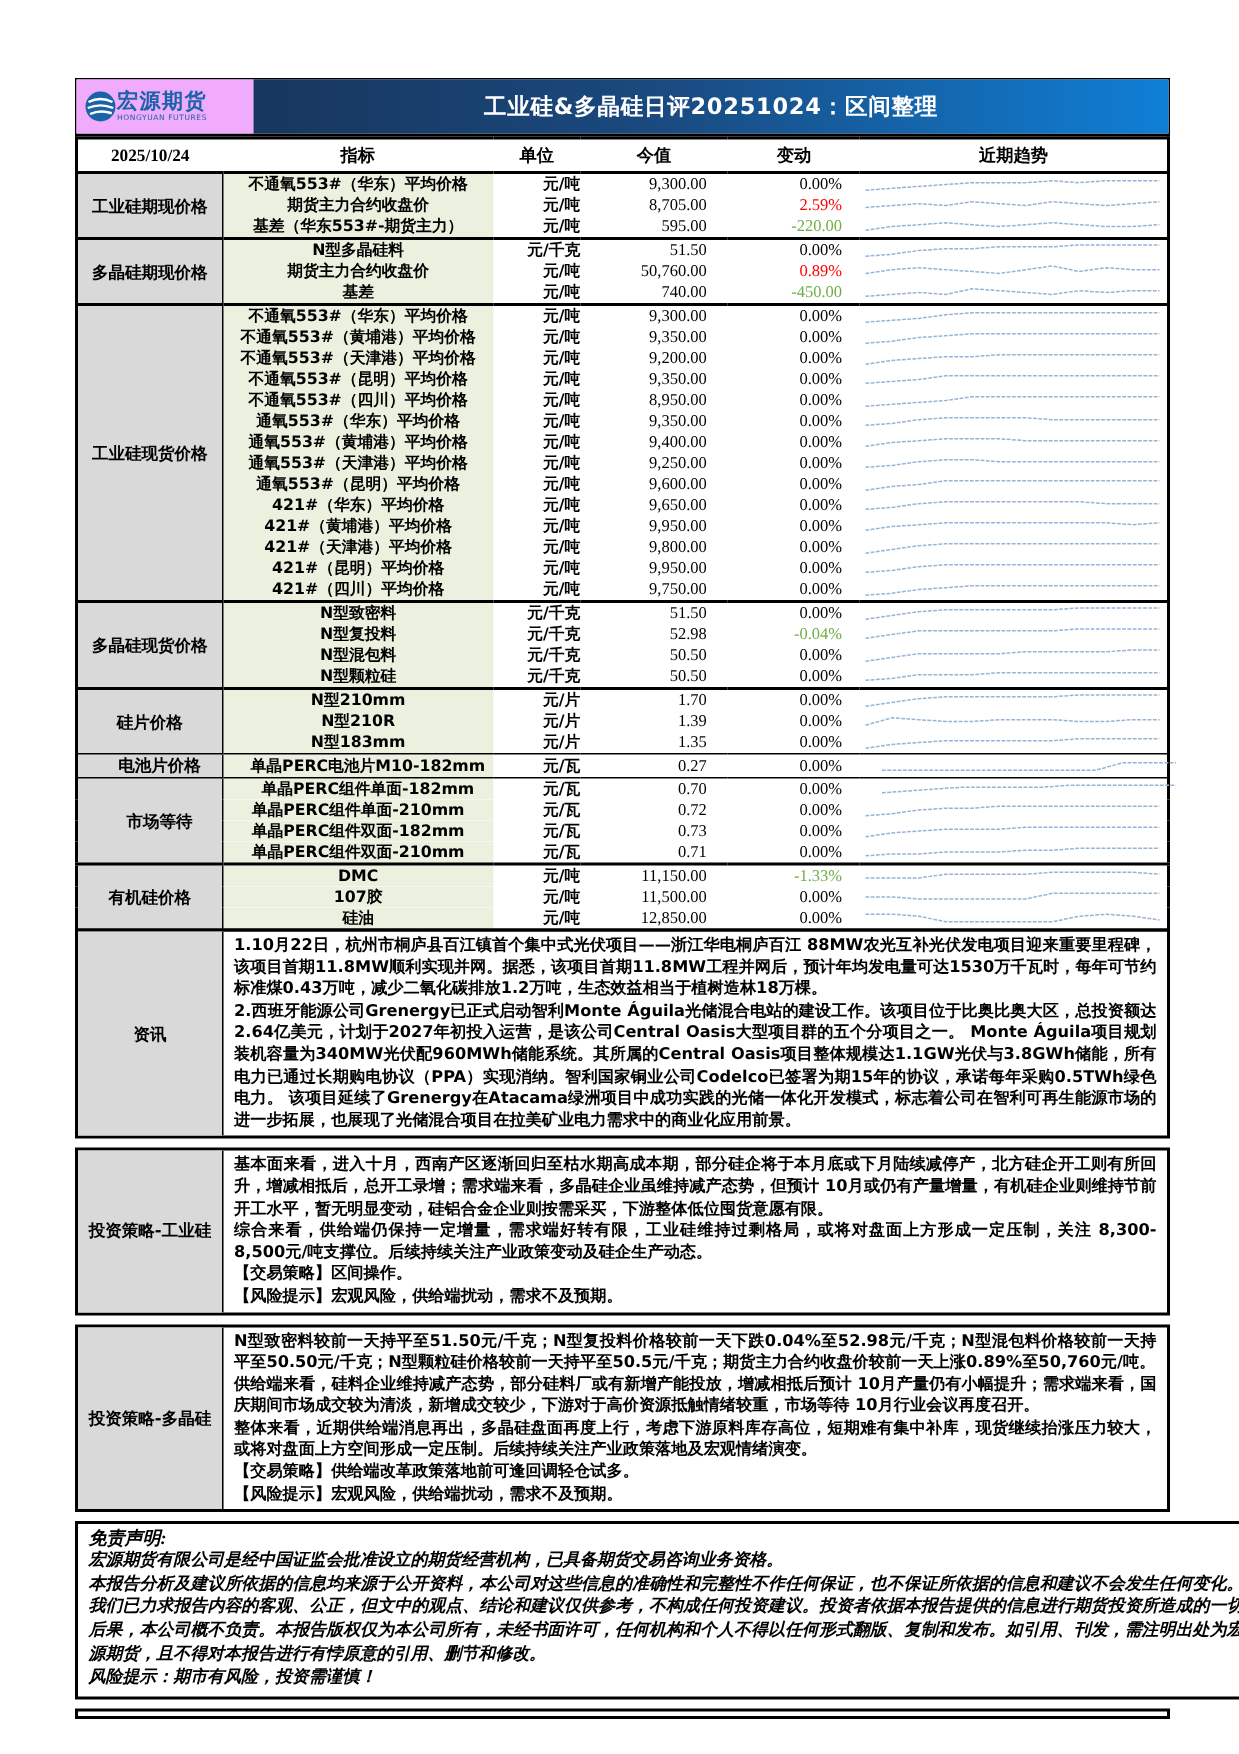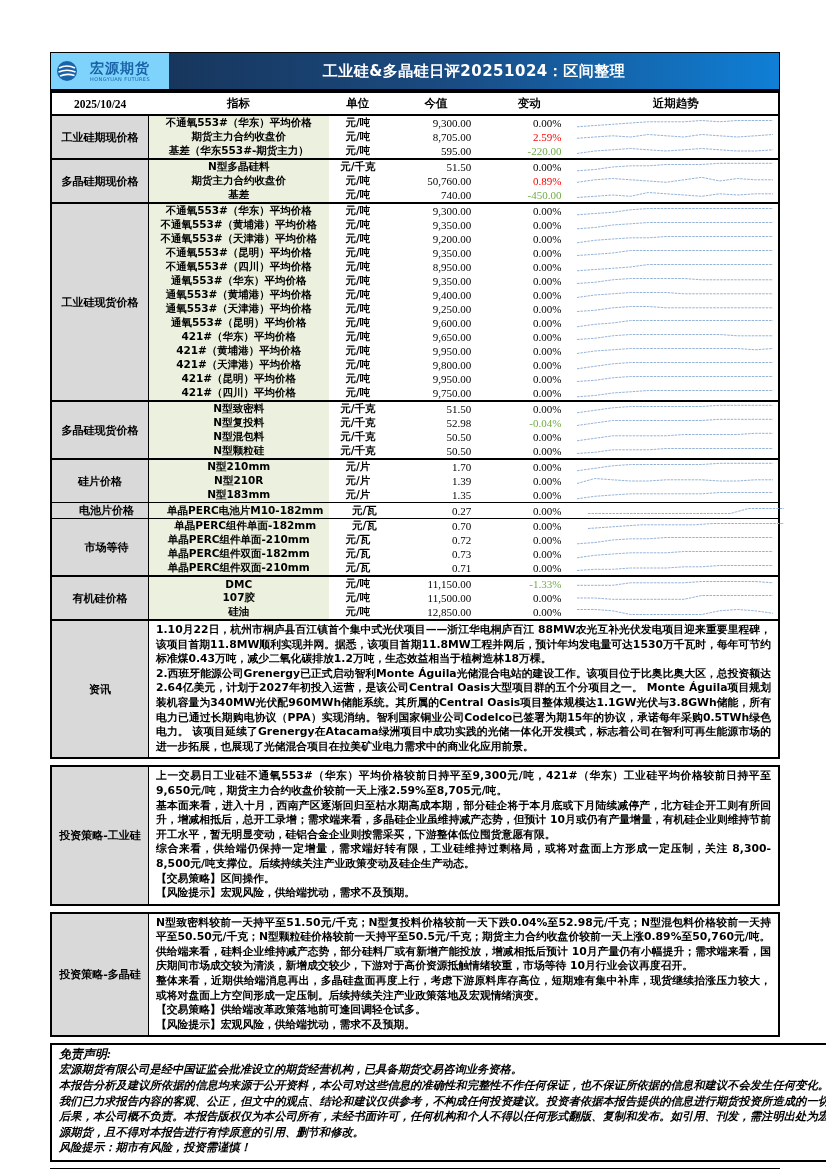--- a/index.html
+++ b/index.html
@@ -1,33 +1,33 @@
 <!DOCTYPE html>
 <html><head>
 <meta charset="utf-8">
 <style>
   html,body{margin:0;padding:0;background:#fff;}
   body{width:826px;height:1169px;font-family:"DejaVu Sans","Liberation Sans",sans-serif;color:#000;}
   .page{position:relative;width:730px;margin:52px 0 0 50px;}
   
   .titlebar{display:flex;height:36px;border:1px solid #000;border-bottom:2px solid #000;}
-  .logo-box{width:118px;background:#7dd3fc;display:flex;align-items:center;gap:12px;padding-left:5px;box-sizing:border-box;text-align:right;}
+  .logo-box{width:118px;background:#f0abfc;display:flex;align-items:center;gap:0;padding-left:5px;box-sizing:border-box;text-align:right;}
   .logo-text .cn{color:#1b63a8;font-weight:bold;font-size:14px;letter-spacing:1px;line-height:15px;}
   .logo-text .en{color:#1b63a8;font-size:5px;line-height:6px;letter-spacing:.4px;}
   .title-band{flex:1;background:linear-gradient(to right,#17365d 0%,#1a4a80 45%,#0f7fd6 100%);display:flex;align-items:center;justify-content:center;}
   .title-band .title{color:#fff;font-weight:bold;font-size:15px;letter-spacing:.5px;}
   
   table.price-table{width:730px;border-collapse:collapse;table-layout:fixed;border:2px solid #000;}
   table.price-table th{font-size:11.5px;font-weight:bold;padding:3px 14px;border-bottom:2px solid #000;background:#fff;}
   th.c-date{font-family:"Liberation Serif",serif;}
   col.c1{width:97px}col.c2{width:180px}col.c3{width:58px}col.c4{width:98px}col.c5{width:88px}col.c6{width:205px}
   td{padding:0;height:13.9px;font-size:10.5px;vertical-align:middle;}
   td.glabel{background:#d9d9d9;border-right:1px solid #000;text-align:center;font-weight:bold;font-size:11px;}
   td.ind{background:#ebf1de;text-align:center;font-weight:bold;white-space:nowrap;overflow:hidden;}
-  td.unit{text-align:center;font-weight:bold;}
+  td.unit{text-align:right;font-weight:bold;}
   td.val{text-align:right;padding-right:14px;font-family:"Liberation Serif",serif;font-size:11px;}
   td.chg{text-align:right;padding-right:12px;font-family:"Liberation Serif",serif;font-size:11px;}
   td.spark{padding:0 4px 0 2px;}
   td.spark svg{display:block;}
   .chg-up{color:#ff0000;}
   .chg-down{color:#70ad47;}
   .chg-flat{color:#000;}
   tr.sep-thick td{border-top:2px solid #000;}
   tr.sep-thin td{border-top:1px solid #000;padding-left:13px;}
   
@@ -486,21 +486,20 @@
       <div class="section-box">
         <div class="sec-label">资讯</div>
         <div class="sec-content">
           <div class="para">1.10月22日，杭州市桐庐县百江镇首个集中式光伏项目——浙江华电桐庐百江 88MW农光互补光伏发电项目迎来重要里程碑，该项目首期11.8MW顺利实现并网。据悉，该项目首期11.8MW工程并网后，预计年均发电量可达1530万千瓦时，每年可节约标准煤0.43万吨，减少二氧化碳排放1.2万吨，生态效益相当于植树造林18万棵。</div>
           <div class="para">2.西班牙能源公司Grenergy已正式启动智利Monte Águila光储混合电站的建设工作。该项目位于比奥比奥大区，总投资额达 2.64亿美元，计划于2027年初投入运营，是该公司Central Oasis大型项目群的五个分项目之一。 Monte Águila项目规划装机容量为340MW光伏配960MWh储能系统。其所属的Central Oasis项目整体规模达1.1GW光伏与3.8GWh储能，所有电力已通过长期购电协议（PPA）实现消纳。智利国家铜业公司Codelco已签署为期15年的协议，承诺每年采购0.5TWh绿色电力。 该项目延续了Grenergy在Atacama绿洲项目中成功实践的光储一体化开发模式，标志着公司在智利可再生能源市场的进一步拓展，也展现了光储混合项目在拉美矿业电力需求中的商业化应用前景。</div>
         </div>
       </div>
       <div class="section-box gap">
         <div class="sec-label">投资策略-工业硅</div>
         <div class="sec-content">
-          <div class="para">上一交易日工业硅不通氧553#（华东）平均价格较前日持平至9,300元/吨，421#（华东）工业硅平均价格较前日持平至9,650元/吨，期货主力合约收盘价较前一天上涨2.59%至8,705元/吨。</div>
           <div class="para">基本面来看，进入十月，西南产区逐渐回归至枯水期高成本期，部分硅企将于本月底或下月陆续减停产，北方硅企开工则有所回升，增减相抵后，总开工录增；需求端来看，多晶硅企业虽维持减产态势，但预计 10月或仍有产量增量，有机硅企业则维持节前开工水平，暂无明显变动，硅铝合金企业则按需采买，下游整体低位囤货意愿有限。</div>
           <div class="para">综合来看，供给端仍保持一定增量，需求端好转有限，工业硅维持过剩格局，或将对盘面上方形成一定压制，关注 8,300-8,500元/吨支撑位。后续持续关注产业政策变动及硅企生产动态。</div>
           <div class="para">【交易策略】区间操作。</div>
           <div class="para">【风险提示】宏观风险，供给端扰动，需求不及预期。</div>
         </div>
       </div>
       <div class="section-box gap">
         <div class="sec-label">投资策略-多晶硅</div>
         <div class="sec-content">
           <div class="para">N型致密料较前一天持平至51.50元/千克；N型复投料价格较前一天下跌0.04%至52.98元/千克；N型混包料价格较前一天持平至50.50元/千克；N型颗粒硅价格较前一天持平至50.5元/千克；期货主力合约收盘价较前一天上涨0.89%至50,760元/吨。</div>

